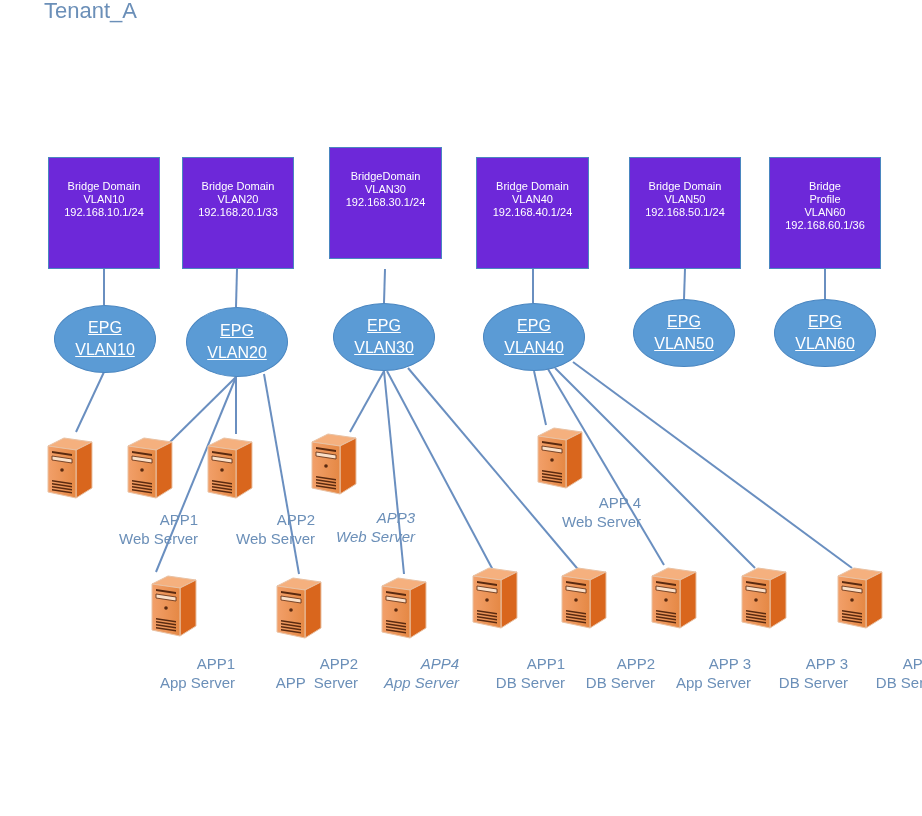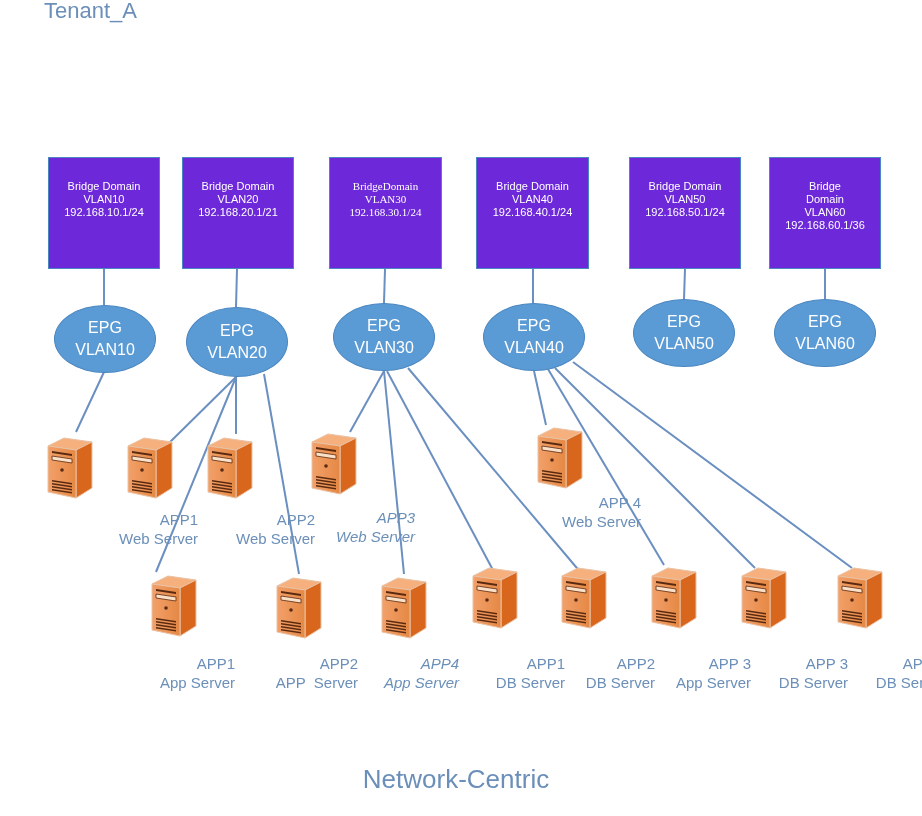--- a/index.html
+++ b/index.html
@@ -1,21 +1,21 @@
 <!DOCTYPE html>
 <html><head>
 <meta charset="utf-8">
 <style>
   html, body { margin:0; padding:0; background:#ffffff; }
   body { width:922px; height:816px; position:relative; overflow:hidden; font-family:"Liberation Sans", "DejaVu Sans", sans-serif; }
   #stage { position:absolute; left:0; top:0; width:922px; height:612px; }
   .tenant { position:absolute; left:44px; top:-2px; font-size:22px; color:#6b8fb8; }
   .bd { position:absolute; background:#6d28d9; border:1px solid #4a86c0; color:#ffffff; font-size:11px; line-height:13px; text-align:right; display:flex; flex-direction:column; justify-content:center; align-items:center; box-sizing:border-box; padding-bottom:28px; }
   .bd span { display:block; }
-  .epg { position:absolute; background:#5b9bd5; border:1px solid #4a86c0; border-radius:50%; color:#ffffff; font-size:16px; line-height:22px; text-align:center; display:flex; flex-direction:column; justify-content:center; align-items:center; box-sizing:border-box; }
+  .epg { position:absolute; background:#5b9bd5; border:1px solid #4a86c0; border-radius:50%; color:#ffffff; font-size:16px; line-height:22px; text-align:center; display:flex; flex-direction:column; justify-content:center; align-items:center; box-sizing:border-box;text-decoration:underline; }
   .srv { position:absolute; width:52px; height:70px; }
   .lbl { position:absolute; color:#6b8fb8; font-size:15px; line-height:19px; text-align:right; width:120px; }
   .title { position:absolute; left:0; width:912px; text-align:center; color:#6b8fb8; font-size:26px; line-height:37px; }
   svg.lines { position:absolute; left:0; top:0; }
 </style>
 </head>
 <body>
 
 <div id="stage">
   <svg class="lines" width="922" height="816" id="lines">
@@ -43,40 +43,40 @@
   <div class="tenant">Tenant_A</div>
 
   <div class="bd" style="left:48px;top:157px;width:112px;height:112px;">
     <span>Bridge Domain</span>
     <span>VLAN10</span>
     <span>192.168.10.1/24</span>
   </div>
   <div class="bd" style="left:182px;top:157px;width:112px;height:112px;">
     <span>Bridge Domain</span>
     <span>VLAN20</span>
-    <span>192.168.20.1/21</span>
-  </div>
-  <div class="bd" style="left:329px;top:157px;width:113px;height:112px;font-family:Liberation Serif, serif;">
+    <span>192.168.20.1/33</span>
+  </div>
+  <div class="bd" style="left:329px;top:147px;width:113px;height:112px;">
     <span>BridgeDomain</span>
     <span>VLAN30</span>
     <span>192.168.30.1/24</span>
   </div>
   <div class="bd" style="left:476px;top:157px;width:113px;height:112px;">
     <span>Bridge Domain</span>
     <span>VLAN40</span>
     <span>192.168.40.1/24</span>
   </div>
   <div class="bd" style="left:629px;top:157px;width:112px;height:112px;">
     <span>Bridge Domain</span>
     <span>VLAN50</span>
     <span>192.168.50.1/24</span>
   </div>
   <div class="bd" style="left:769px;top:157px;width:112px;height:112px;padding-bottom:14px;">
     <span>Bridge</span>
-    <span>Domain</span>
+    <span>Profile</span>
     <span>VLAN60</span>
     <span>192.168.60.1/36</span>
   </div>
 
   <div class="epg" style="left:54px;top:305px;width:102px;height:68px;">
     <span>EPG</span>
     <span>VLAN10</span>
   </div>
   <div class="epg" style="left:186px;top:307px;width:102px;height:70px;">
     <span>EPG</span>
@@ -376,14 +376,13 @@
   </div>
   <div class="lbl" style="left:728px;top:654px;">
     <div>APP 3</div>
     <div>DB Server</div>
   </div>
   <div class="lbl" style="left:825px;top:654px;">
     <div>APP 4</div>
     <div>DB Server</div>
   </div>
 
-  <div class="title" style="top:761px;">Network-Centric</div>
 </div>
 
 </body></html>

